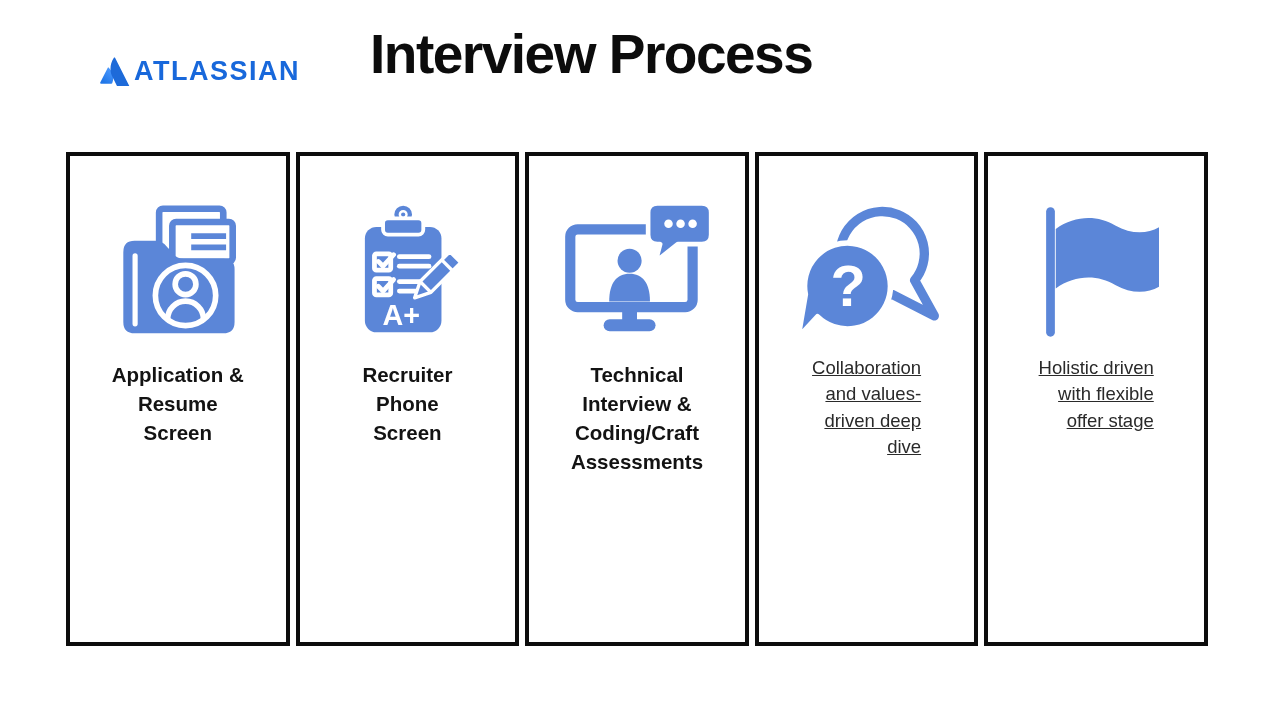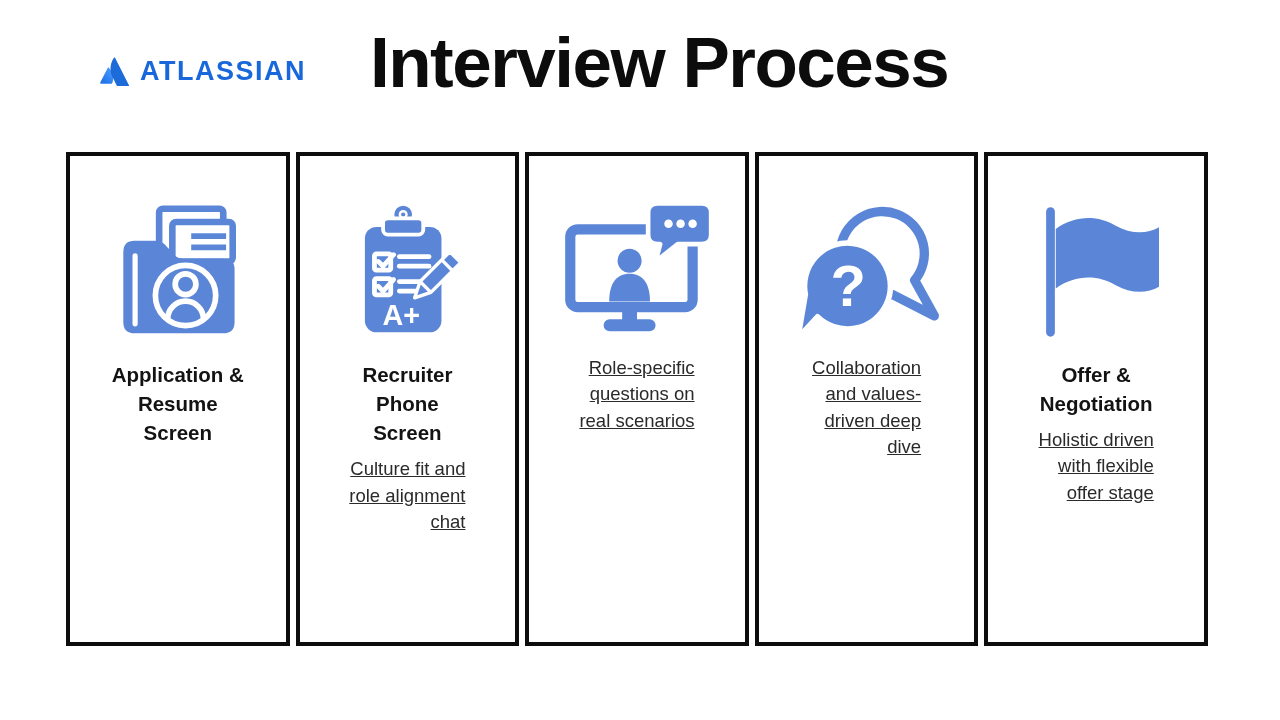--- a/index.html
+++ b/index.html
@@ -6,30 +6,30 @@
   body {
     width:1280px; height:720px; position:relative;
     background:#ffffff; overflow:hidden;
     font-family:"Liberation Sans", sans-serif;
     color:#131313;
   }
 
   
   .brand {
     position:absolute; left:100px; top:56px;
-    display:flex; align-items:center; gap:10px;
+    display:flex; align-items:center; gap:4px;
   }
   .brand-mark { width:30px; height:29px; display:block; }
   .brand-name {
     font-size:27px; font-weight:700; letter-spacing:1.5px;
     color:#1868DB;
   }
   .main-title {
     position:absolute; left:370px; top:22px;
-    font-size:71px; font-weight:800; letter-spacing:-1.5px;
+    font-size:55px; font-weight:800; letter-spacing:-1.5px;
     color:#0c0c0c; white-space:nowrap;
   }
 
   
   .cards {
     position:absolute; left:66px; top:152px;
     width:1142px; height:494px;
     display:flex; gap:6px;
   }
   .card {
@@ -118,42 +118,40 @@
         <g transform="translate(78,98) rotate(45)" stroke="#fff" stroke-width="3.5" stroke-linejoin="round">
           <path d="M-8,-60 h16 v44 l-8,16 l-8,-16 z" fill="#5B86D8"></path>
           <line x1="-8" y1="-16" x2="8" y2="-16"></line>
           <line x1="-8" y1="-48" x2="8" y2="-48"></line>
         </g>
       </svg>
     </div>
     <div class="card-title">Recruiter
 Phone
 Screen</div>
-    <div class="card-desc">Culture fit and
-role alignment
-chat</div>
   </div>
 
   <div class="card">
     <div class="icon-box">
       <svg width="152" height="142" viewBox="0 0 164 150" aria-hidden="true">
         <rect x="10" y="30" width="132" height="84" rx="8" fill="#fff" stroke="#5B86D8" stroke-width="11"></rect>
         <circle cx="74" cy="64" r="13" fill="#5B86D8"></circle>
         <path d="M52,108 c0,-20 8,-30 22,-30 s22,10 22,30 z" fill="#5B86D8"></path>
         <rect x="66" y="112" width="16" height="17" fill="#5B86D8"></rect>
         <rect x="46" y="127" width="56" height="13" rx="6.5" fill="#5B86D8"></rect>
         <path d="M104,2 h48 c6,0 10,4 10,10 v24 c0,6 -4,10 -10,10 h-26 l-24,19 5,-19 h-3 c-6,0 -10,-4 -10,-10 V12 c0,-6 4,-10 10,-10 z" fill="#5B86D8" stroke="#fff" stroke-width="5" stroke-linejoin="round"></path>
         <circle cx="116" cy="24" r="4.6" fill="#fff"></circle>
         <circle cx="129" cy="24" r="4.6" fill="#fff"></circle>
         <circle cx="142" cy="24" r="4.6" fill="#fff"></circle>
       </svg>
     </div>
-    <div class="card-desc">Role-specific
-questions on
-real scenarios</div>
+    <div class="card-title">Technical
+Interview &amp;
+Coding/Craft
+Assessments</div>
   </div>
 
   <div class="card">
     <div class="icon-box">
       <svg width="150" height="142" viewBox="0 0 160 152" aria-hidden="true">
         <path d="M107,101 A45,45 0 1 1 131,86 L152,124 Z" fill="#fff" stroke="#5B86D8" stroke-width="10" stroke-linejoin="round"></path>
         <path d="M27,125 A46,46 0 1 0 14,101 L6,148 Z" fill="#5B86D8" stroke="#fff" stroke-width="6" stroke-linejoin="round"></path>
         <text x="60" y="113" font-size="62" font-weight="bold" fill="#fff" text-anchor="middle">?</text>
       </svg>
     </div>
@@ -163,20 +161,18 @@
 dive</div>
   </div>
 
   <div class="card">
     <div class="icon-box">
       <svg width="140" height="142" viewBox="0 0 160 152" aria-hidden="true">
         <line x1="28" y1="8" x2="28" y2="146" stroke="#5B86D8" stroke-width="10" stroke-linecap="round"></line>
         <path fill="#5B86D8" d="M34,28 C56,12 82,12 102,24 C120,34 138,34 152,26 L152,94 C138,102 120,102 102,92 C82,80 56,80 34,96 Z"></path>
       </svg>
     </div>
-    <div class="card-title">Offer &amp;
-Negotiation</div>
     <div class="card-desc">Holistic driven
 with flexible
 offer stage</div>
   </div>
 
 </div>
 
 </body></html>

